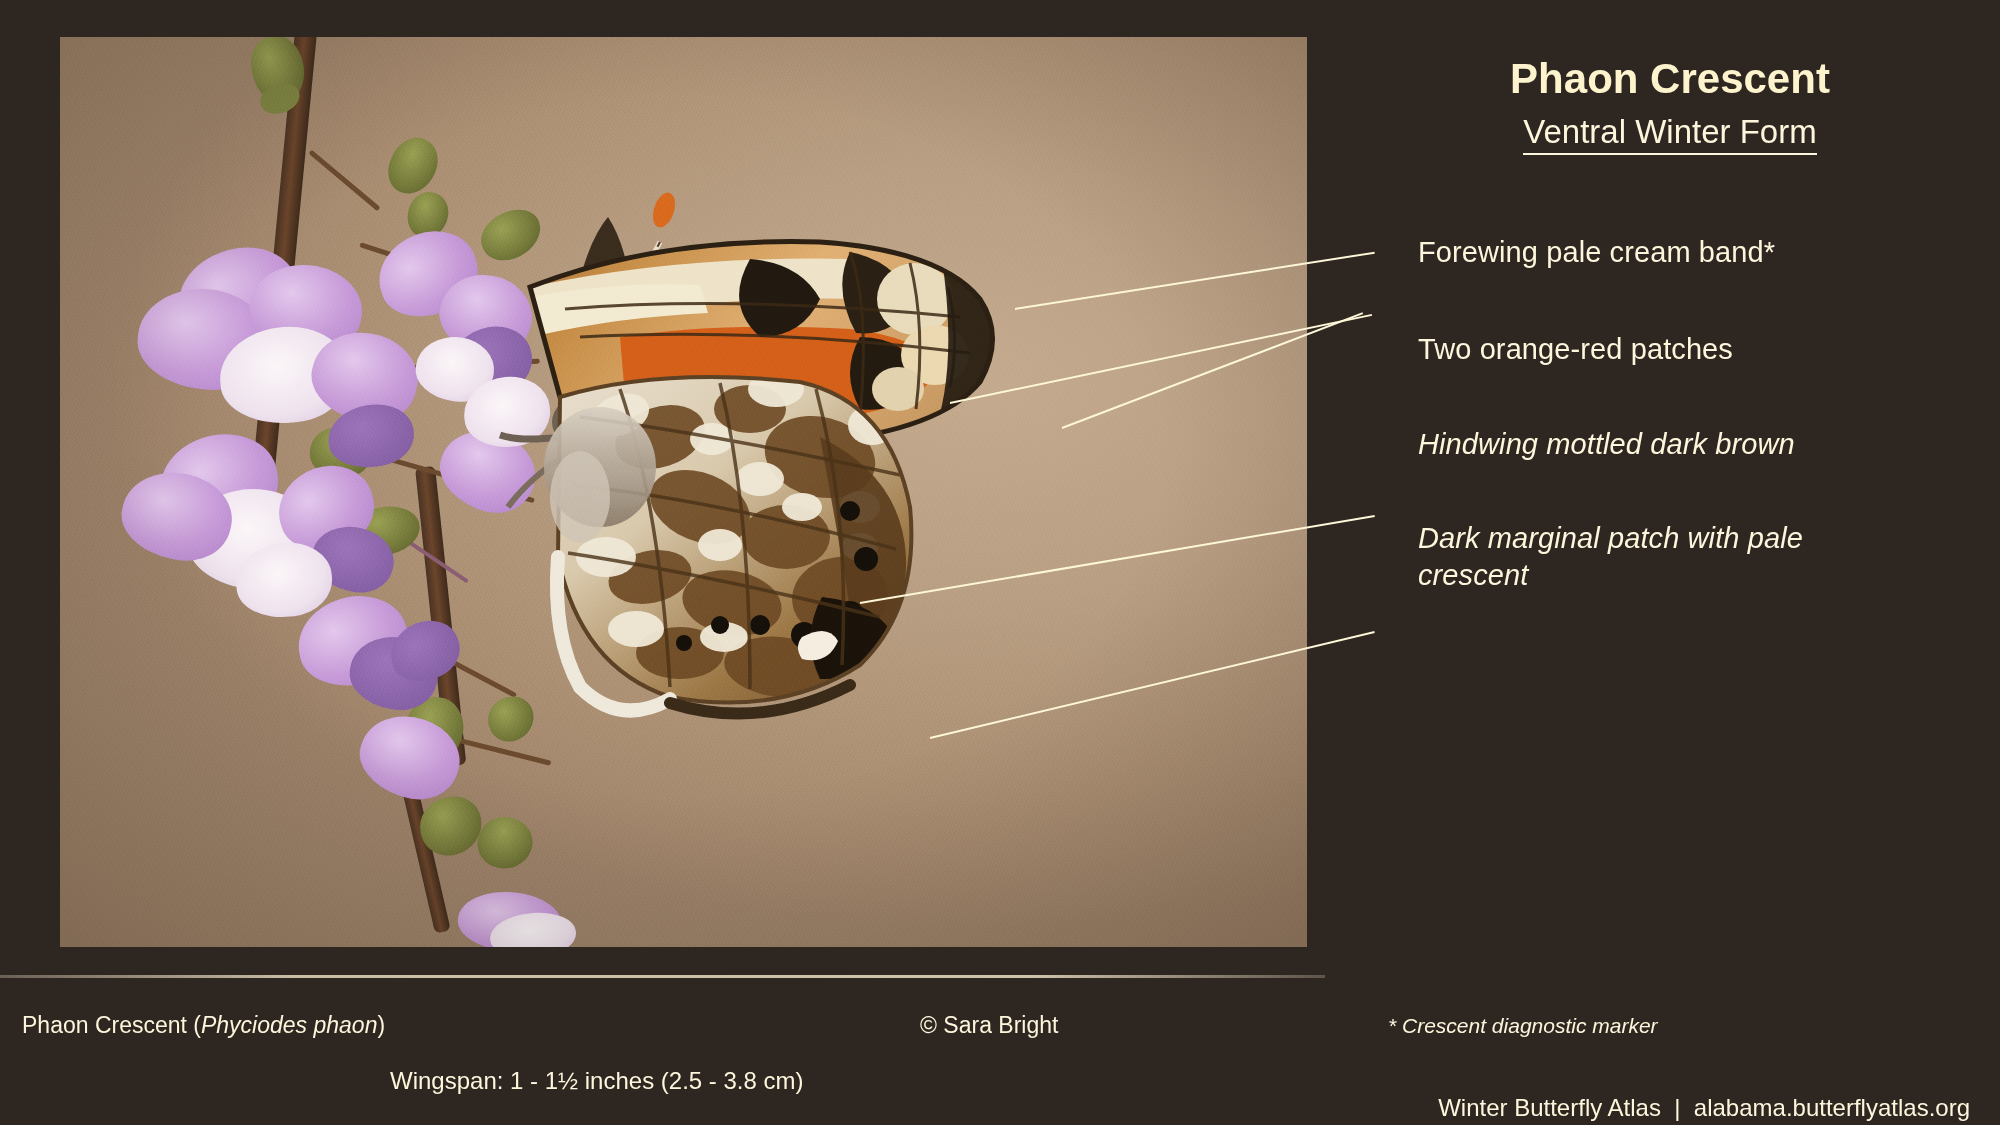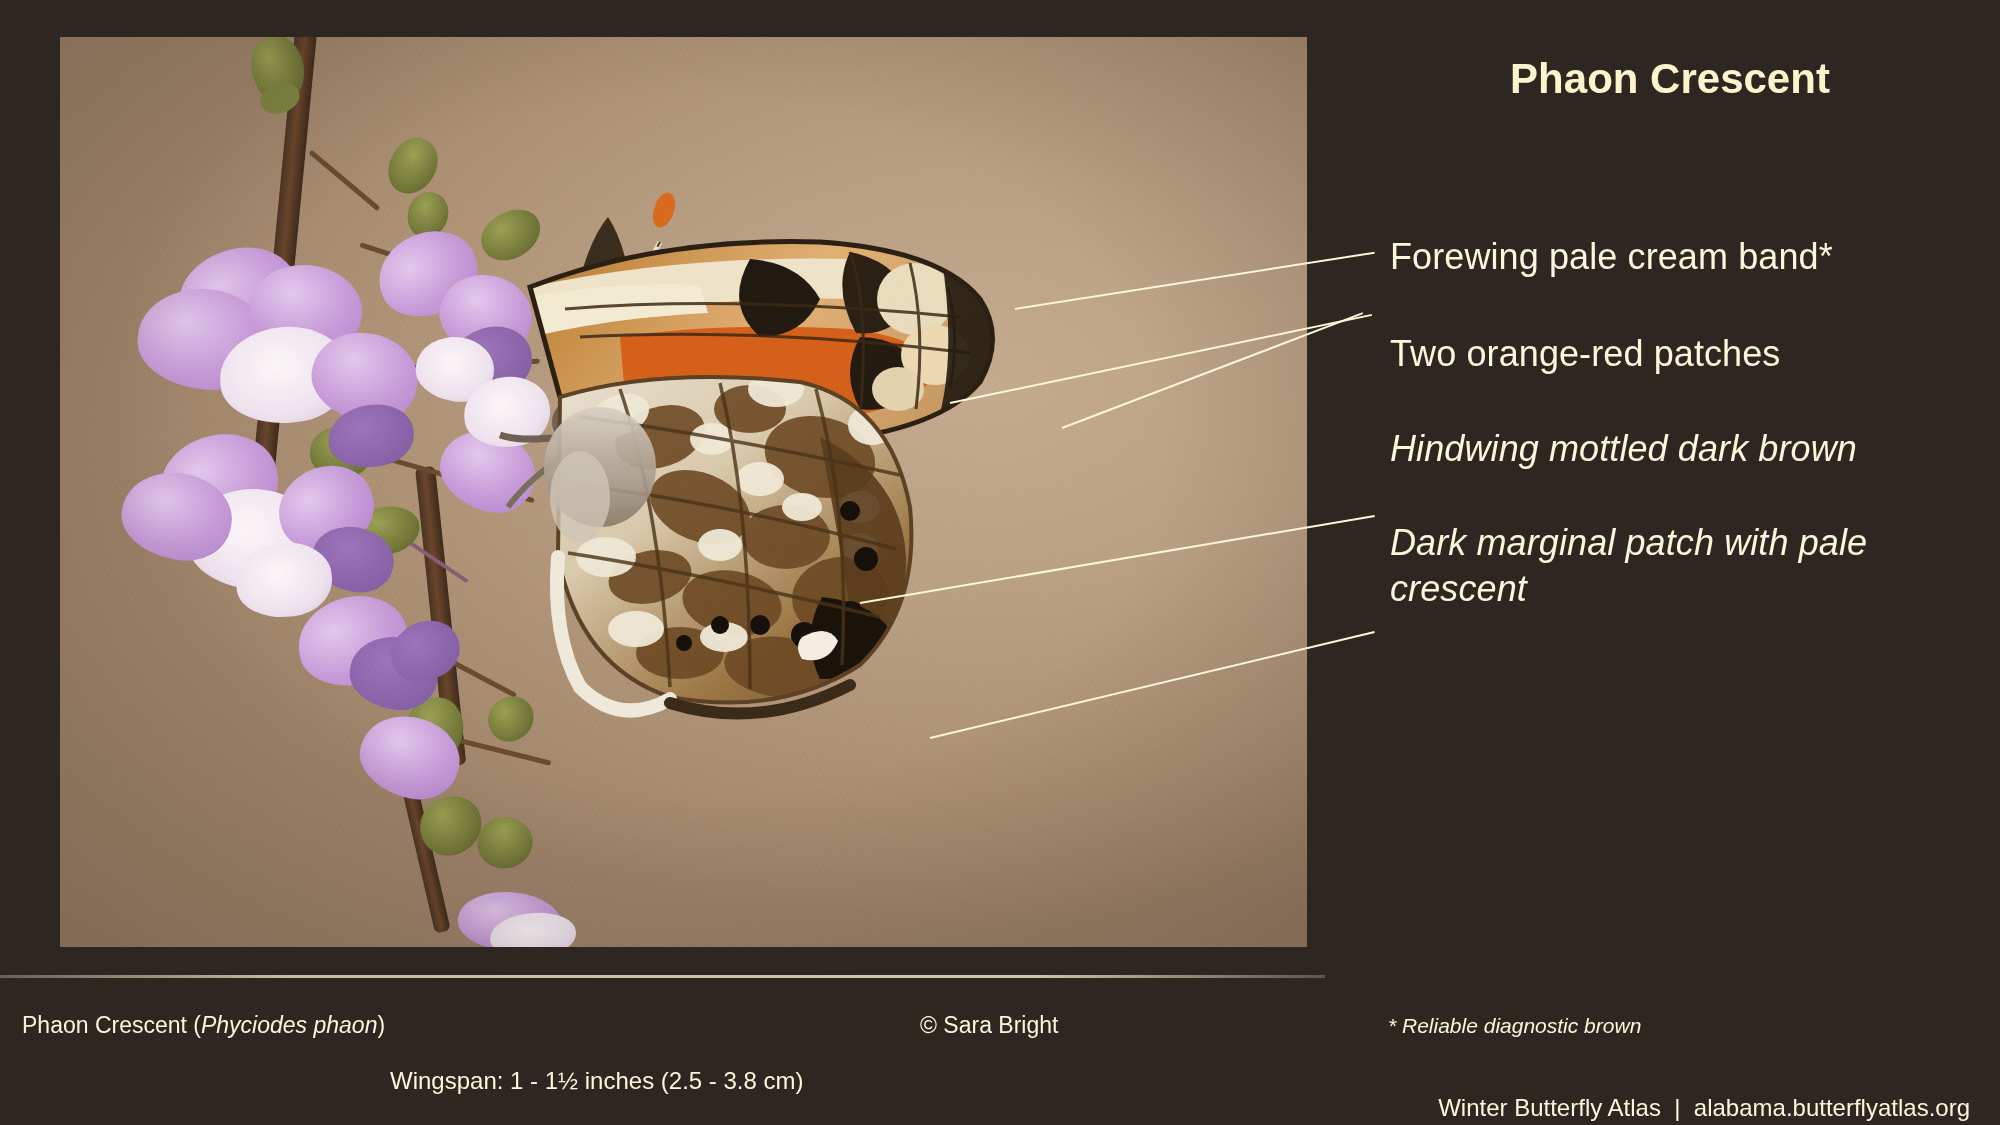--- a/index.html
+++ b/index.html
@@ -49,21 +49,21 @@
   .petal-dk{background:radial-gradient(ellipse at 40% 35%,#9c74ba,#7f5a9e);}
   .bud{position:absolute;border-radius:55% 50% 60% 50%;background:radial-gradient(ellipse at 40% 30%,#9aa153,#74793a 60%,#565c27);}
   .sepal{position:absolute;border-radius:50% 40% 55% 45%;background:#7d8441;}
 
   
   .bf{position:absolute;left:0;top:0;width:1247px;height:910px;}
 
   
   .lead{position:absolute;height:0;border-top:2px solid #fdf6d8;transform-origin:left center;}
 
-  .ann{position:absolute;color:#fdf6dc;font-size:36px;line-height:1.28;letter-spacing:.1px;}
+  .ann{position:absolute;color:#fdf6dc;font-size:29px;line-height:1.28;letter-spacing:.1px;margin-left:28px;}
 
   .title{
     position:absolute;left:1390px;top:43px;width:560px;
     color:#fdf3cd;font-weight:bold;font-size:42px;text-align:center;
   }
   .subtitle{
     position:absolute;left:1390px;top:101px;width:560px;
     color:#fdf6dc;font-size:33px;text-align:center;
   }
   .subtitle span{border-bottom:2px solid #fdf6dc;padding-bottom:3px;}
@@ -271,29 +271,32 @@
   <div class="lead" style="left:1015px;top:296px;width:364px;transform:rotate(-8.9deg);"></div>
 
   <div class="lead" style="left:950px;top:390px;width:431px;transform:rotate(-11.8deg);"></div>
   <div class="lead" style="left:1062px;top:415px;width:322px;transform:rotate(-20.9deg);"></div>
 
   <div class="lead" style="left:860px;top:590px;width:522px;transform:rotate(-9.6deg);"></div>
 
   <div class="lead" style="left:930px;top:725px;width:457px;transform:rotate(-13.4deg);"></div>
 
   <div class="title">Phaon Crescent</div>
+  <div class="subtitle">
+    <span>Ventral Winter Form</span>
+  </div>
 
   <div class="ann" style="left:1390px;top:222px;width:580px;">Forewing  pale cream band*</div>
   <div class="ann" style="left:1390px;top:319px;width:580px;">Two orange-red patches</div>
   <div class="ann" style="left:1390px;top:414px;width:580px;font-style:italic;">Hindwing mottled dark brown</div>
   <div class="ann" style="left:1390px;top:508px;width:480px;font-style:italic;">Dark marginal patch with pale crescent</div>
 
   <div class="divider"></div>
 
   <div class="cap-left"><span>Phaon Crescent (</span><i>Phyciodes phaon</i><span>)</span></div>
 
   <div class="cap-credit">© Sara Bright</div>
-  <div class="cap-note">* Reliable diagnostic brown</div>
+  <div class="cap-note">* Crescent diagnostic marker</div>
   <div class="wingspan">Wingspan: 1 - 1½ inches (2.5 - 3.8 cm)</div>
 
   <div class="footer"><span>Winter Butterfly Atlas</span>&nbsp;&nbsp;<span>|</span>&nbsp;&nbsp;<span>alabama.butterflyatlas.org</span></div>
 
 </div>
 
 </body></html>

